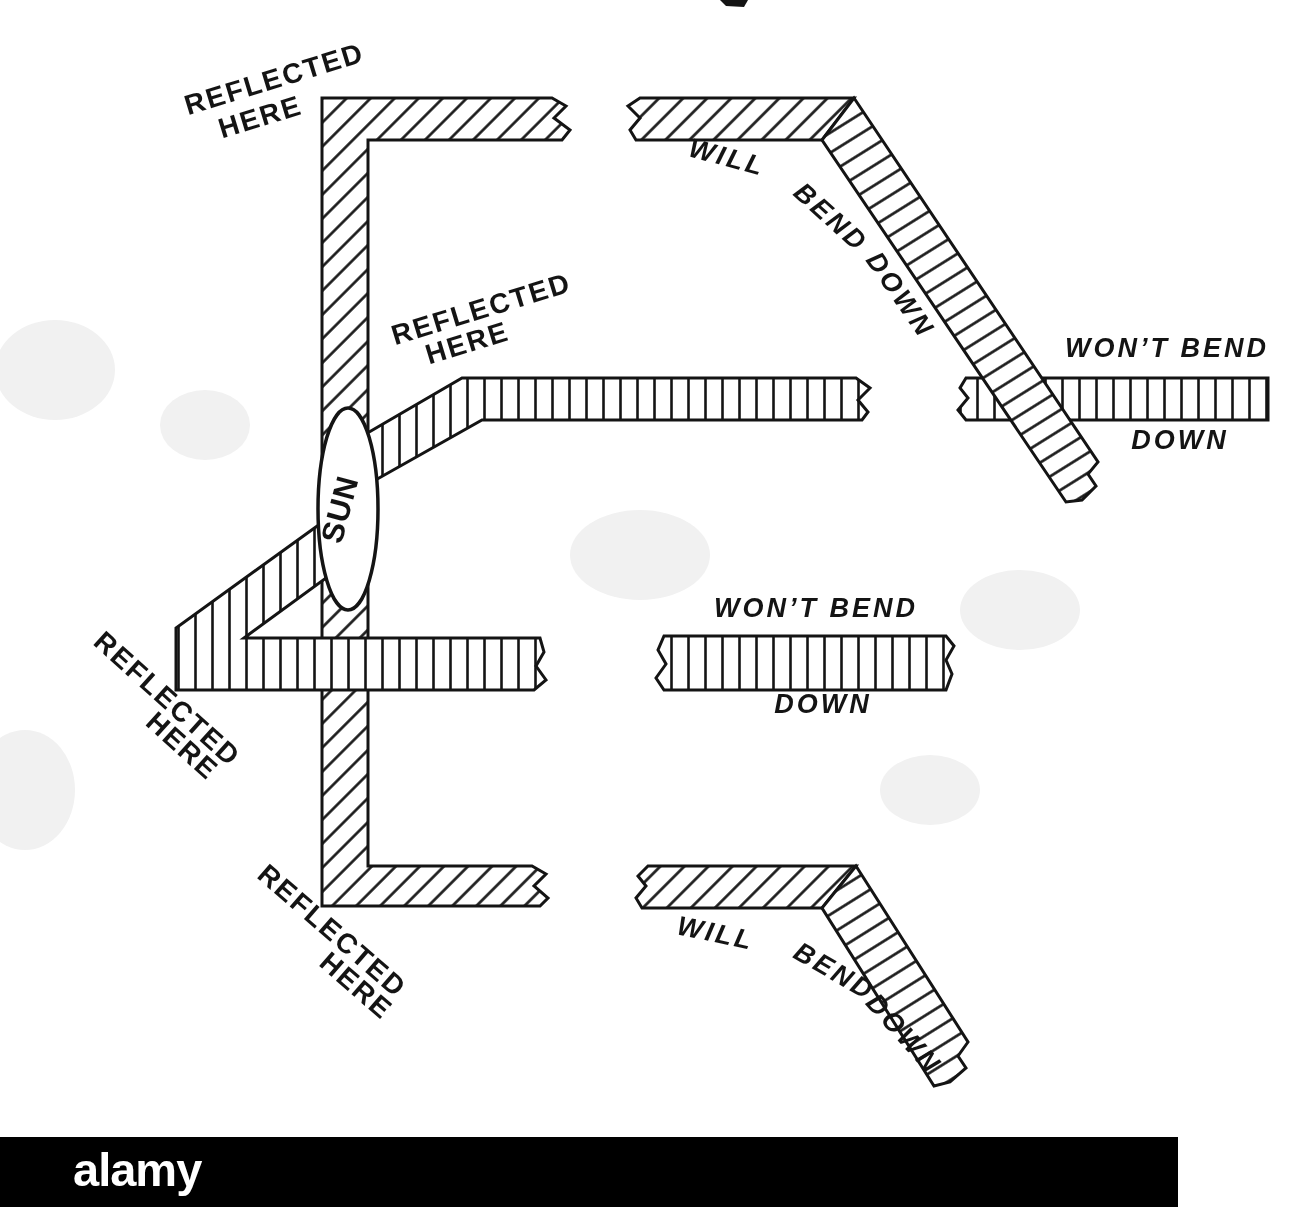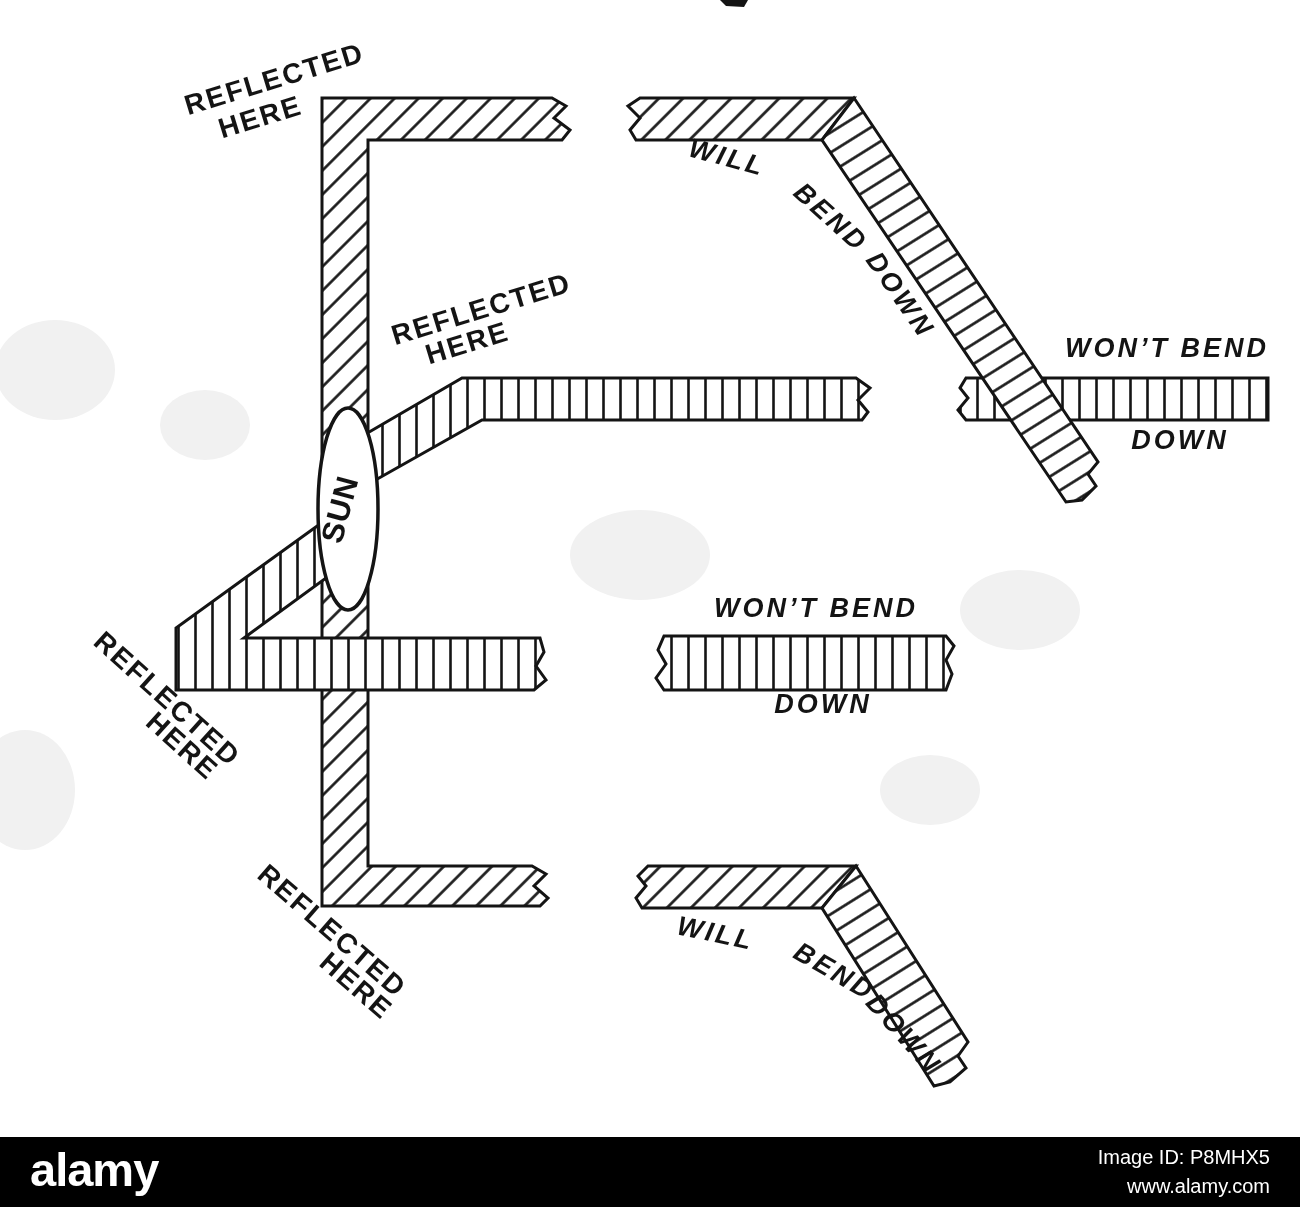--- a/index.html
+++ b/index.html
@@ -9,24 +9,24 @@
     background:#ffffff;
     overflow:hidden;
     font-family:"Liberation Sans", sans-serif;
   }
   .canvas svg{position:absolute;top:0;left:0;}
   .t{font-family:"Liberation Sans", sans-serif;font-weight:700;fill:#141414;}
   .reflected{font-size:28px;letter-spacing:2px;}
   .bend{font-size:27px;font-style:italic;letter-spacing:3px;}
   .sun-t{font-size:31px;letter-spacing:1px;}
   .footer{
-    position:absolute;left:0;bottom:0;width:1300px;height:70px;
+    position:absolute;left:0;bottom:0;width:1178px;height:70px;
     background:#000000;color:#ffffff;
     display:flex;align-items:center;justify-content:space-between;
-    box-sizing:border-box;padding:0 30px;
+    box-sizing:border-box;padding:0 73px;
   }
   .footer .logo{
     font-size:47px;font-weight:700;letter-spacing:-1px;line-height:1;
     transform:translateY(-3px);
   }
   .footer .meta{text-align:right;font-size:20px;line-height:1.45;font-weight:400;}
 </style>
 </head>
 <body>
 
@@ -106,19 +106,15 @@
     <text class="t bend" text-anchor="middle" transform="translate(816,617)">WON’T BEND</text>
     <text class="t bend" text-anchor="middle" transform="translate(823,713)">DOWN</text>
 
     <text class="t bend" text-anchor="middle" transform="translate(714,942) rotate(12)">WILL</text>
     <text class="t bend" text-anchor="middle" transform="translate(830,979) rotate(30)">BEND</text>
     <text class="t bend" text-anchor="middle" transform="translate(897,1040) rotate(48)">DOWN</text>
   </svg>
 
   <div class="footer">
     <div class="logo">alamy</div>
-    <div class="meta">
-      <div>Image ID: P8MHX5</div>
-      <div>www.alamy.com</div>
-    </div>
   </div>
 
 </div>
 
 </body></html>

